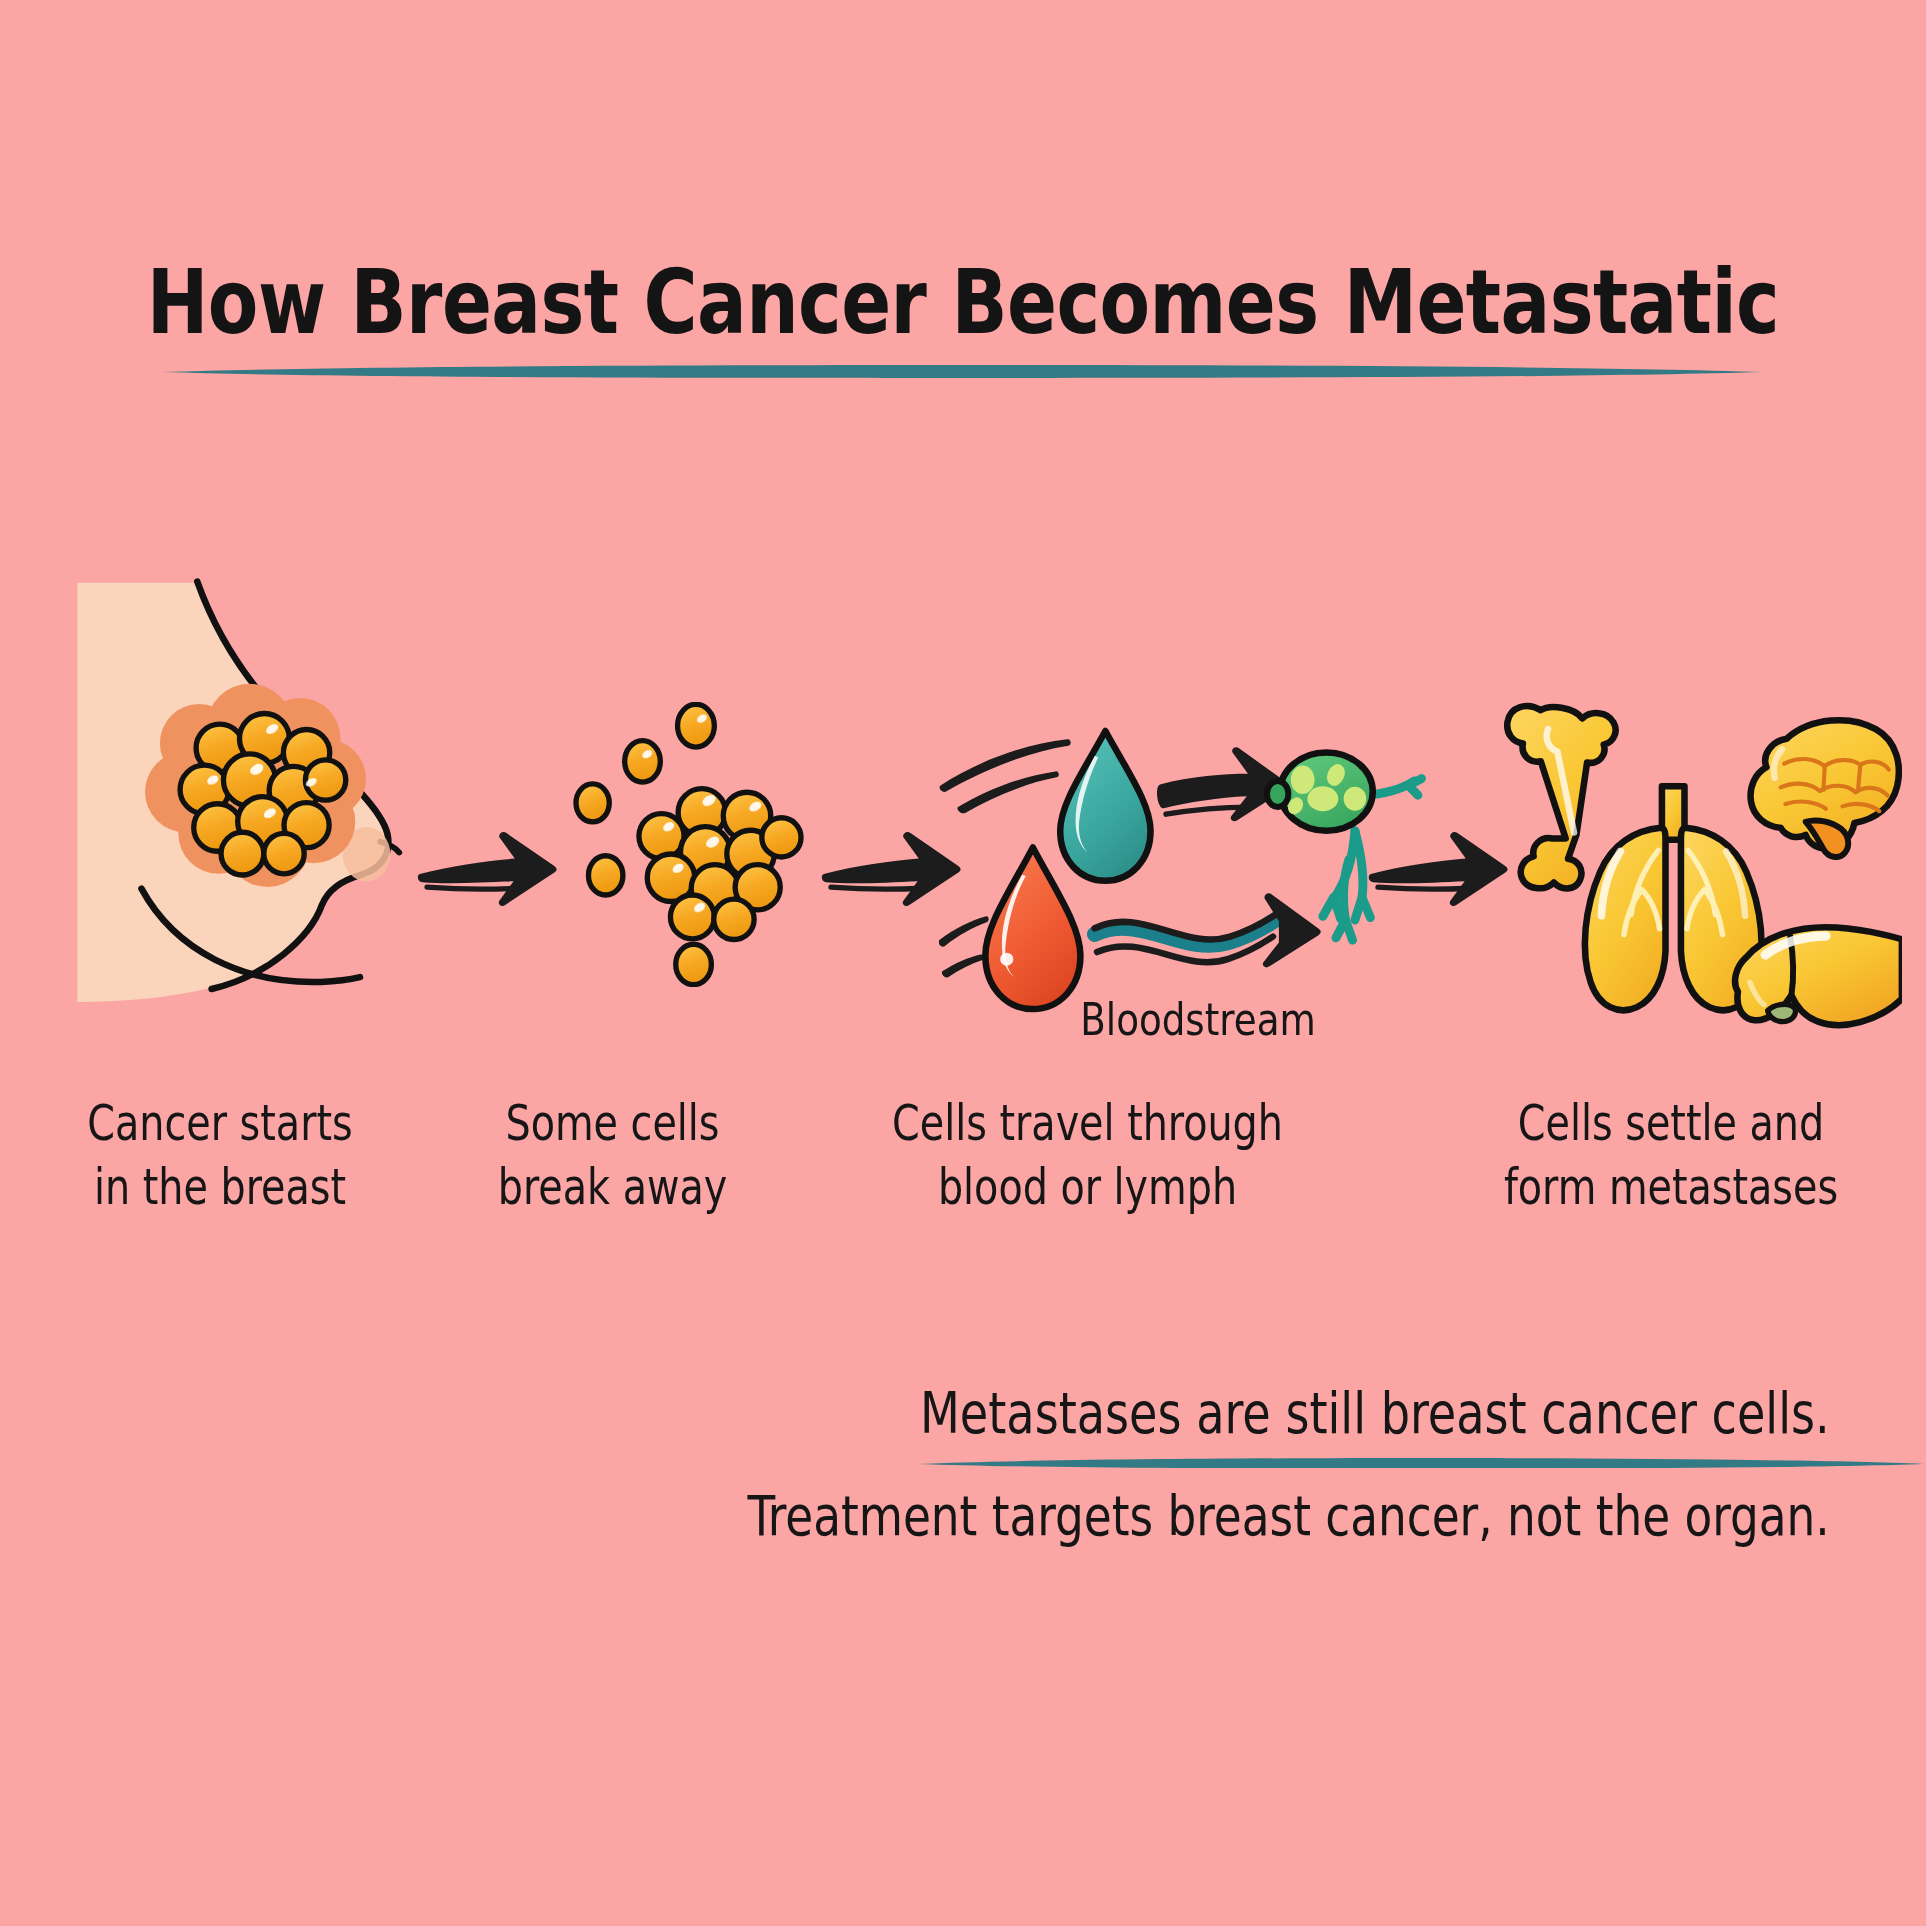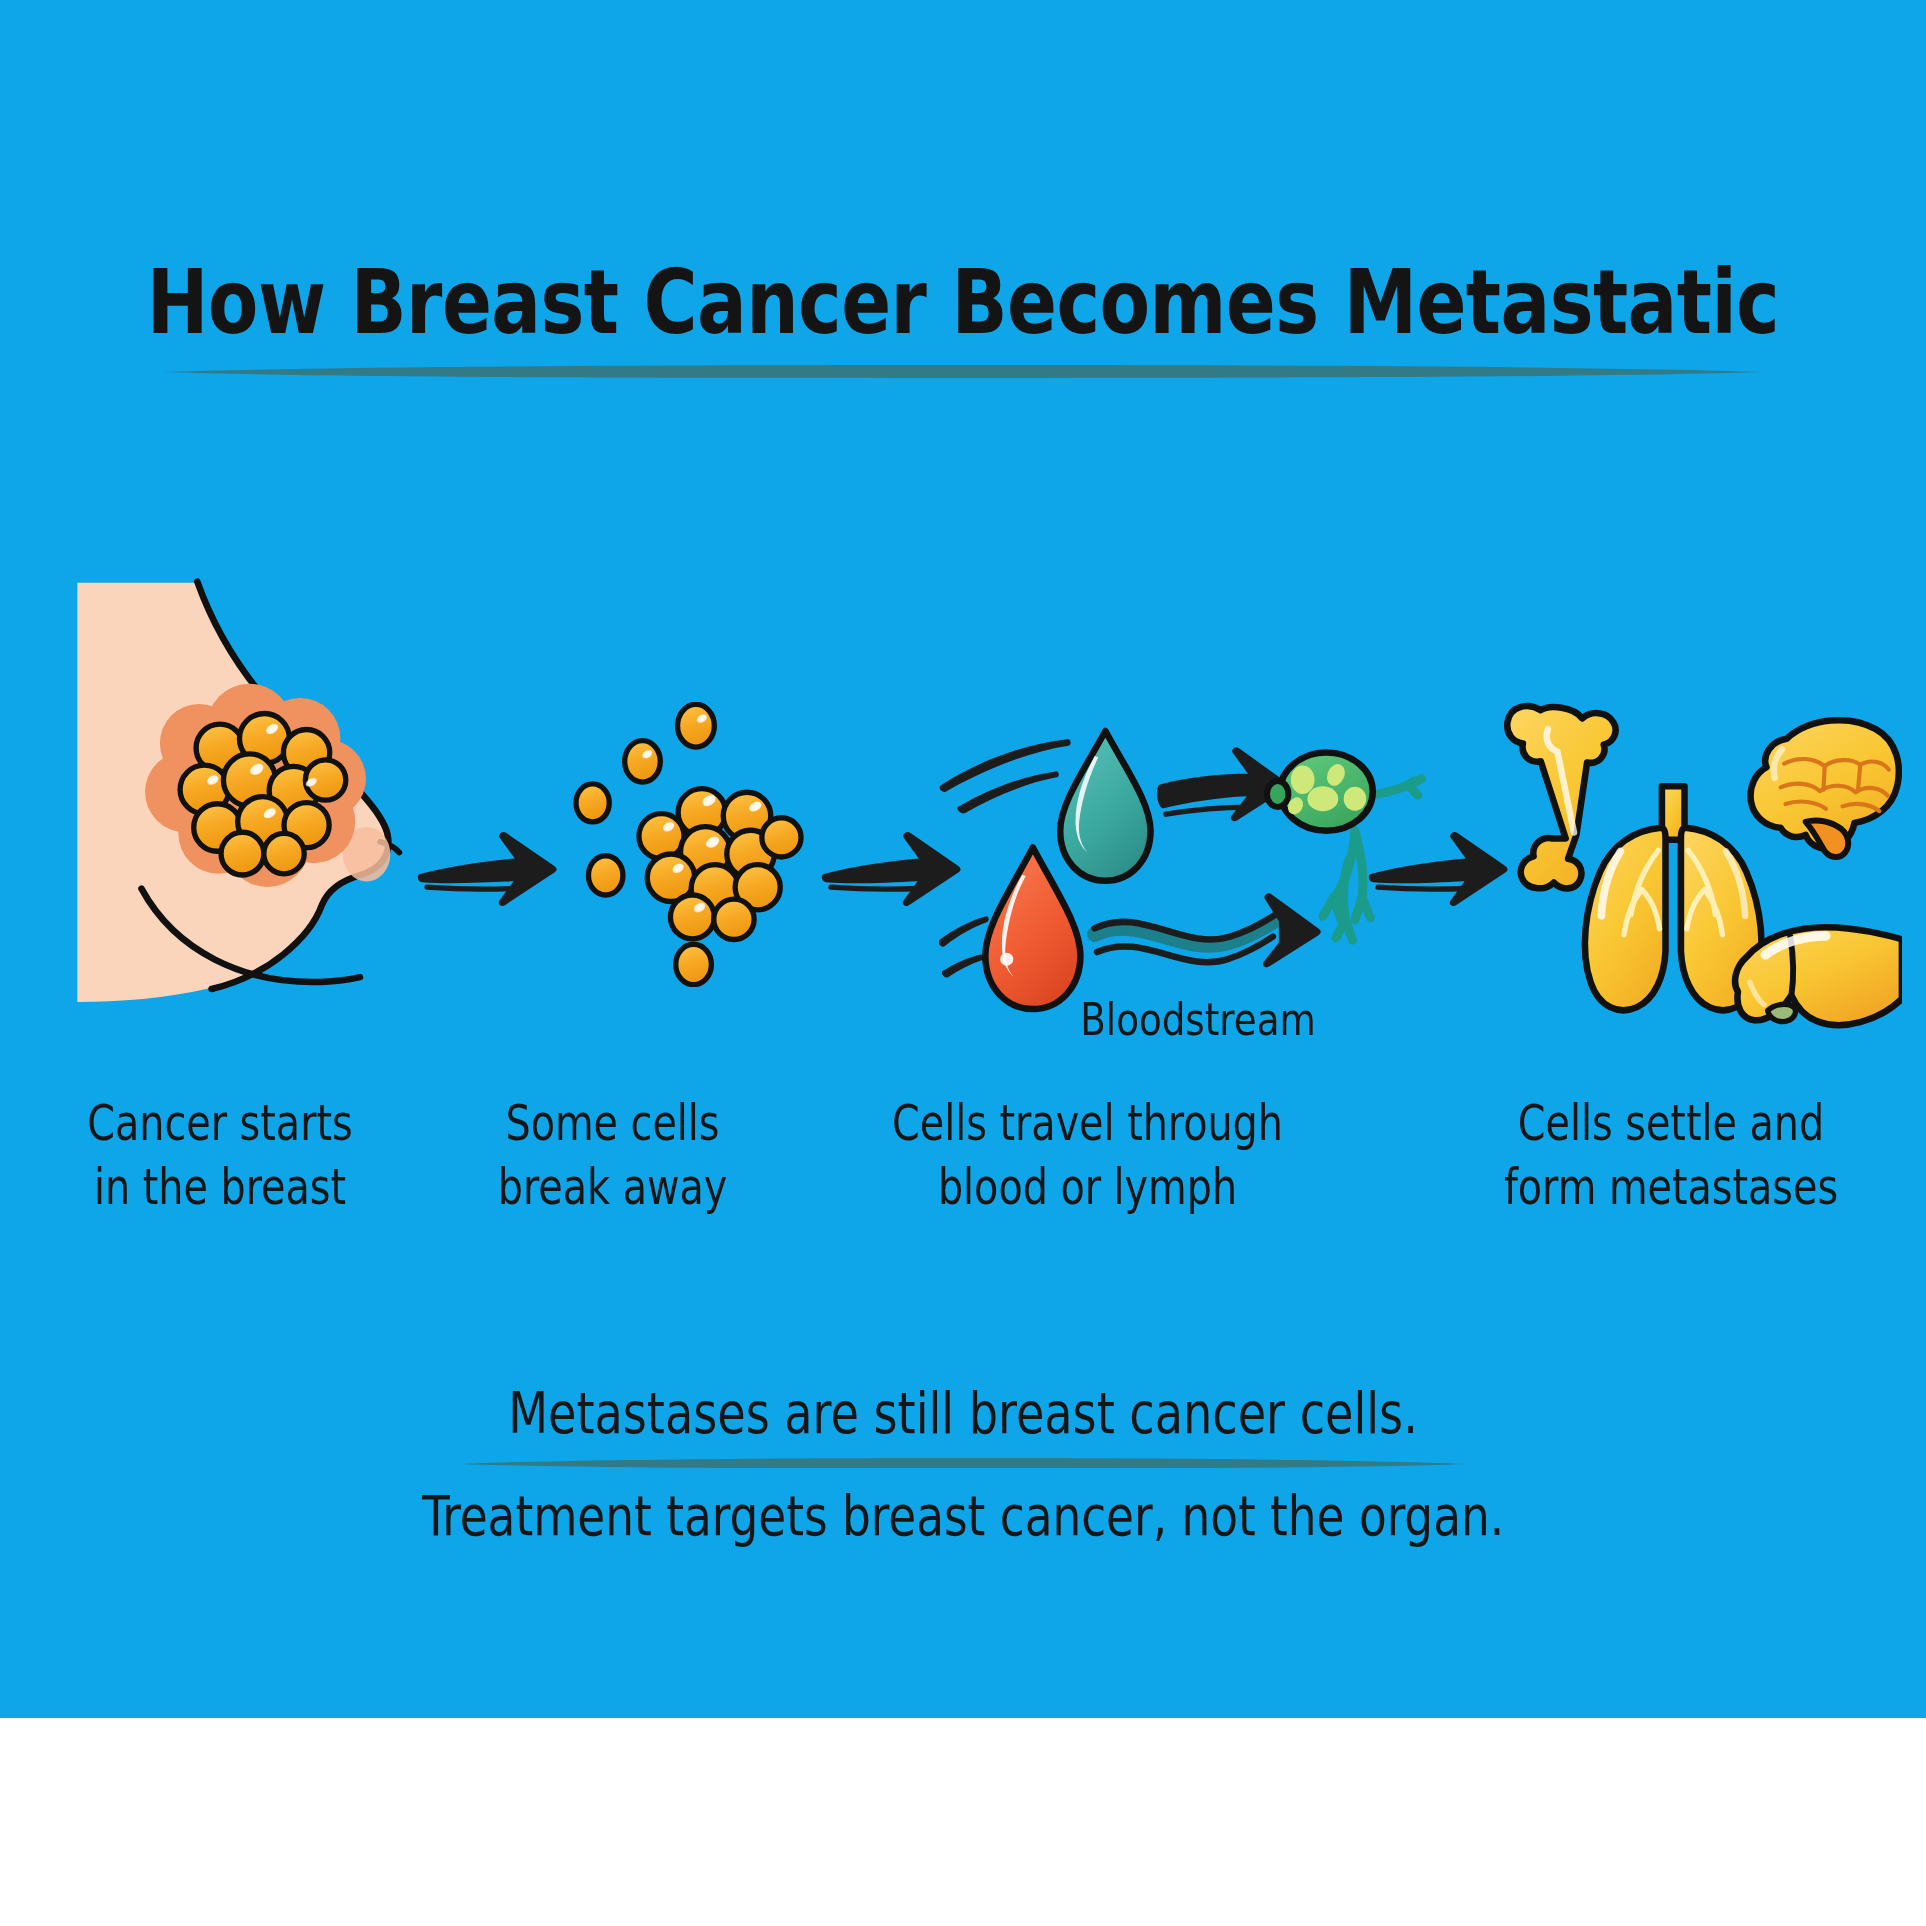--- a/index.html
+++ b/index.html
@@ -12,22 +12,22 @@
     width: 1926px;
     height: 1926px;
     overflow: hidden;
     font-family: "DejaVu Sans", sans-serif;
     -webkit-font-smoothing: antialiased;
   }
 
   .poster {
     position: relative;
     width: 1926px;
-    height: 1718px;
-    background: #0ea5e9;
+    height: 1926px;
+    background: #fca5a5;
   }
 
   
   .title-block {
     position: absolute;
     left: 0;
     top: 256px;
     width: 1926px;
     text-align: center;
   }
@@ -86,21 +86,21 @@
   .cap-2 { left: 440px;  width: 345px; }
   .cap-3 { left: 844px; width: 487px; }
   .cap-4 { left: 1439px; width: 464px; }
 
   
   .footer {
     position: absolute;
     left: 0;
     top: 1382px;
     width: 1926px;
-    text-align: center;
+    text-align: right;
   }
   .footer-line-1 {
     font-family: "DejaVu Sans Condensed", "Liberation Sans Narrow", "Liberation Sans", sans-serif;
     font-size: 57px;
     color: #161616;
     line-height: 1.1;
     transform: scaleX(0.90);
     display: block;
   }
   .footer-rule {

